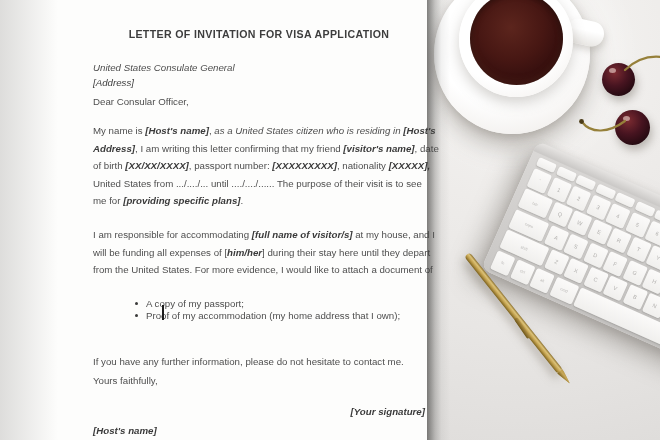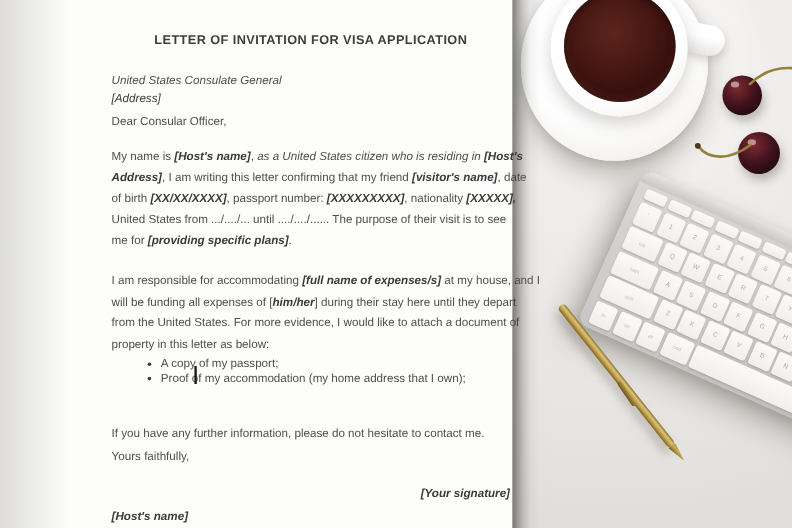--- a/index.html
+++ b/index.html
@@ -73,21 +73,21 @@
   .doc-title{top:28px;text-align:center;font-weight:bold;font-size:10.6px;color:#3d3d3d;letter-spacing:.35px;}
   .recip-org{top:62px;font-style:italic;}
   .recip-addr{top:77px;font-style:italic;font-weight:normal;color:#3c3c3c;}
   .salutation{top:96px;}
   .para1{top:122px;}
   .para2{top:226px;}
   .tline{line-height:17.5px;white-space:nowrap;}
   .run-n{}
   .run-i{font-style:italic;}
   .run-bi{font-style:italic;font-weight:bold;color:#3a3a3a;}
-  .bullets{top:298px;left:123px;}
+  .bullets{top:298px;left:135px;}
   .bullet-item{display:flex;align-items:baseline;line-height:11.5px;white-space:nowrap;}
   .dot{width:3px;height:3px;border-radius:50%;background:#3a3a3a;margin-right:8px;flex:none;align-self:center;}
   .contact-line{top:356px;}
   .closing{top:375px;}
   .sig{top:406px;font-style:italic;font-weight:bold;color:#3a3a3a;text-align:right;}
   .host{top:425px;font-style:italic;font-weight:bold;color:#3a3a3a;}
   .caret{position:absolute;left:162px;top:305px;width:1.6px;height:15px;background:#1c1c1c;z-index:5;}
 </style>
 </head>
 <body>
@@ -186,24 +186,23 @@
     <div class="blk salutation">Dear Consular Officer,</div>
 
     <div class="blk para1">
         <div class="tline"><span class="run-n">My name is </span><span class="run-bi">[Host's name]</span><span class="run-n">, </span><span class="run-i">as a United States citizen who is residing in </span><span class="run-bi">[Host's</span></div>
         <div class="tline"><span class="run-bi">Address]</span><span class="run-n">, I am writing this letter confirming that my friend </span><span class="run-bi">[visitor's name]</span><span class="run-n">, date</span></div>
         <div class="tline"><span class="run-n">of birth </span><span class="run-bi">[XX/XX/XXXX]</span><span class="run-n">, passport number: </span><span class="run-bi">[XXXXXXXXX]</span><span class="run-n">, nationality </span><span class="run-bi">[XXXXX],</span></div>
         <div class="tline"><span class="run-n">United States from .../..../... until ..../..../...... The purpose of their visit is to see</span></div>
         <div class="tline"><span class="run-n">me for </span><span class="run-bi">[providing specific plans]</span><span class="run-n">.</span></div>
       </div>
     <div class="blk para2">
-        <div class="tline"><span class="run-n">I am responsible for accommodating </span><span class="run-bi">[full name of expenses/s]</span><span class="run-n"> at my house, and I</span></div>
+        <div class="tline"><span class="run-n">I am responsible for accommodating </span><span class="run-bi">[full name of visitor/s]</span><span class="run-n"> at my house, and I</span></div>
         <div class="tline"><span class="run-n">will be funding all expenses of [</span><span class="run-bi">him/her</span><span class="run-n">] during their stay here until they depart</span></div>
         <div class="tline"><span class="run-n">from the United States. For more evidence, I would like to attach a document of</span></div>
-        <div class="tline"><span class="run-n">property in this letter as below:</span></div>
       </div>
 
     <div class="blk bullets">
         <div class="bullet-item">
           <span class="dot"></span>
           <span>A copy of my passport;</span>
         </div>
         <div class="bullet-item">
           <span class="dot"></span>
           <span>Proof of my accommodation (my home address that I own);</span>

